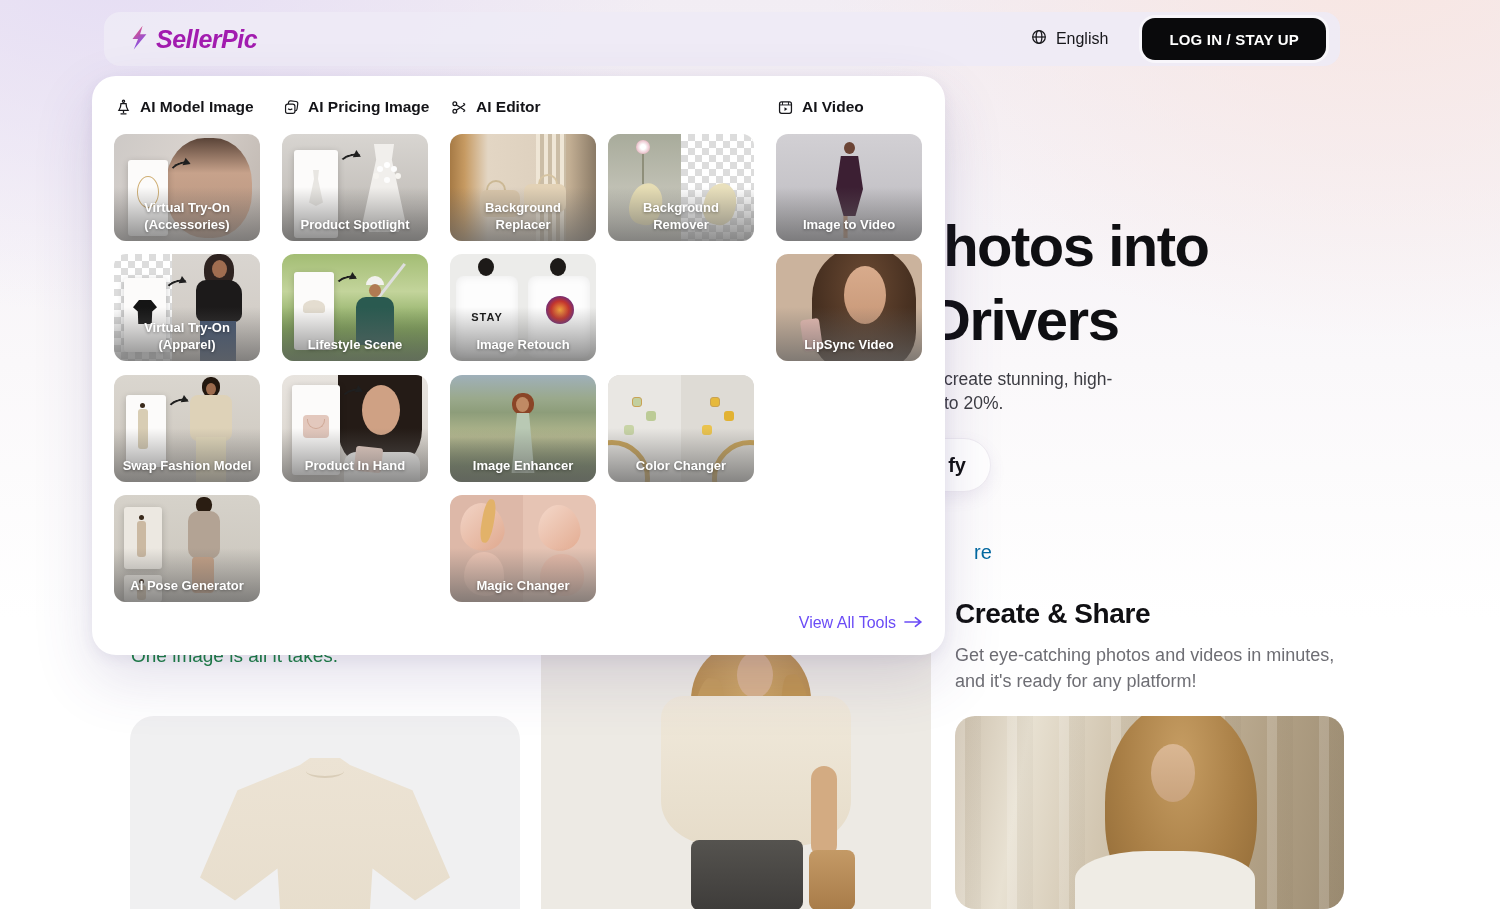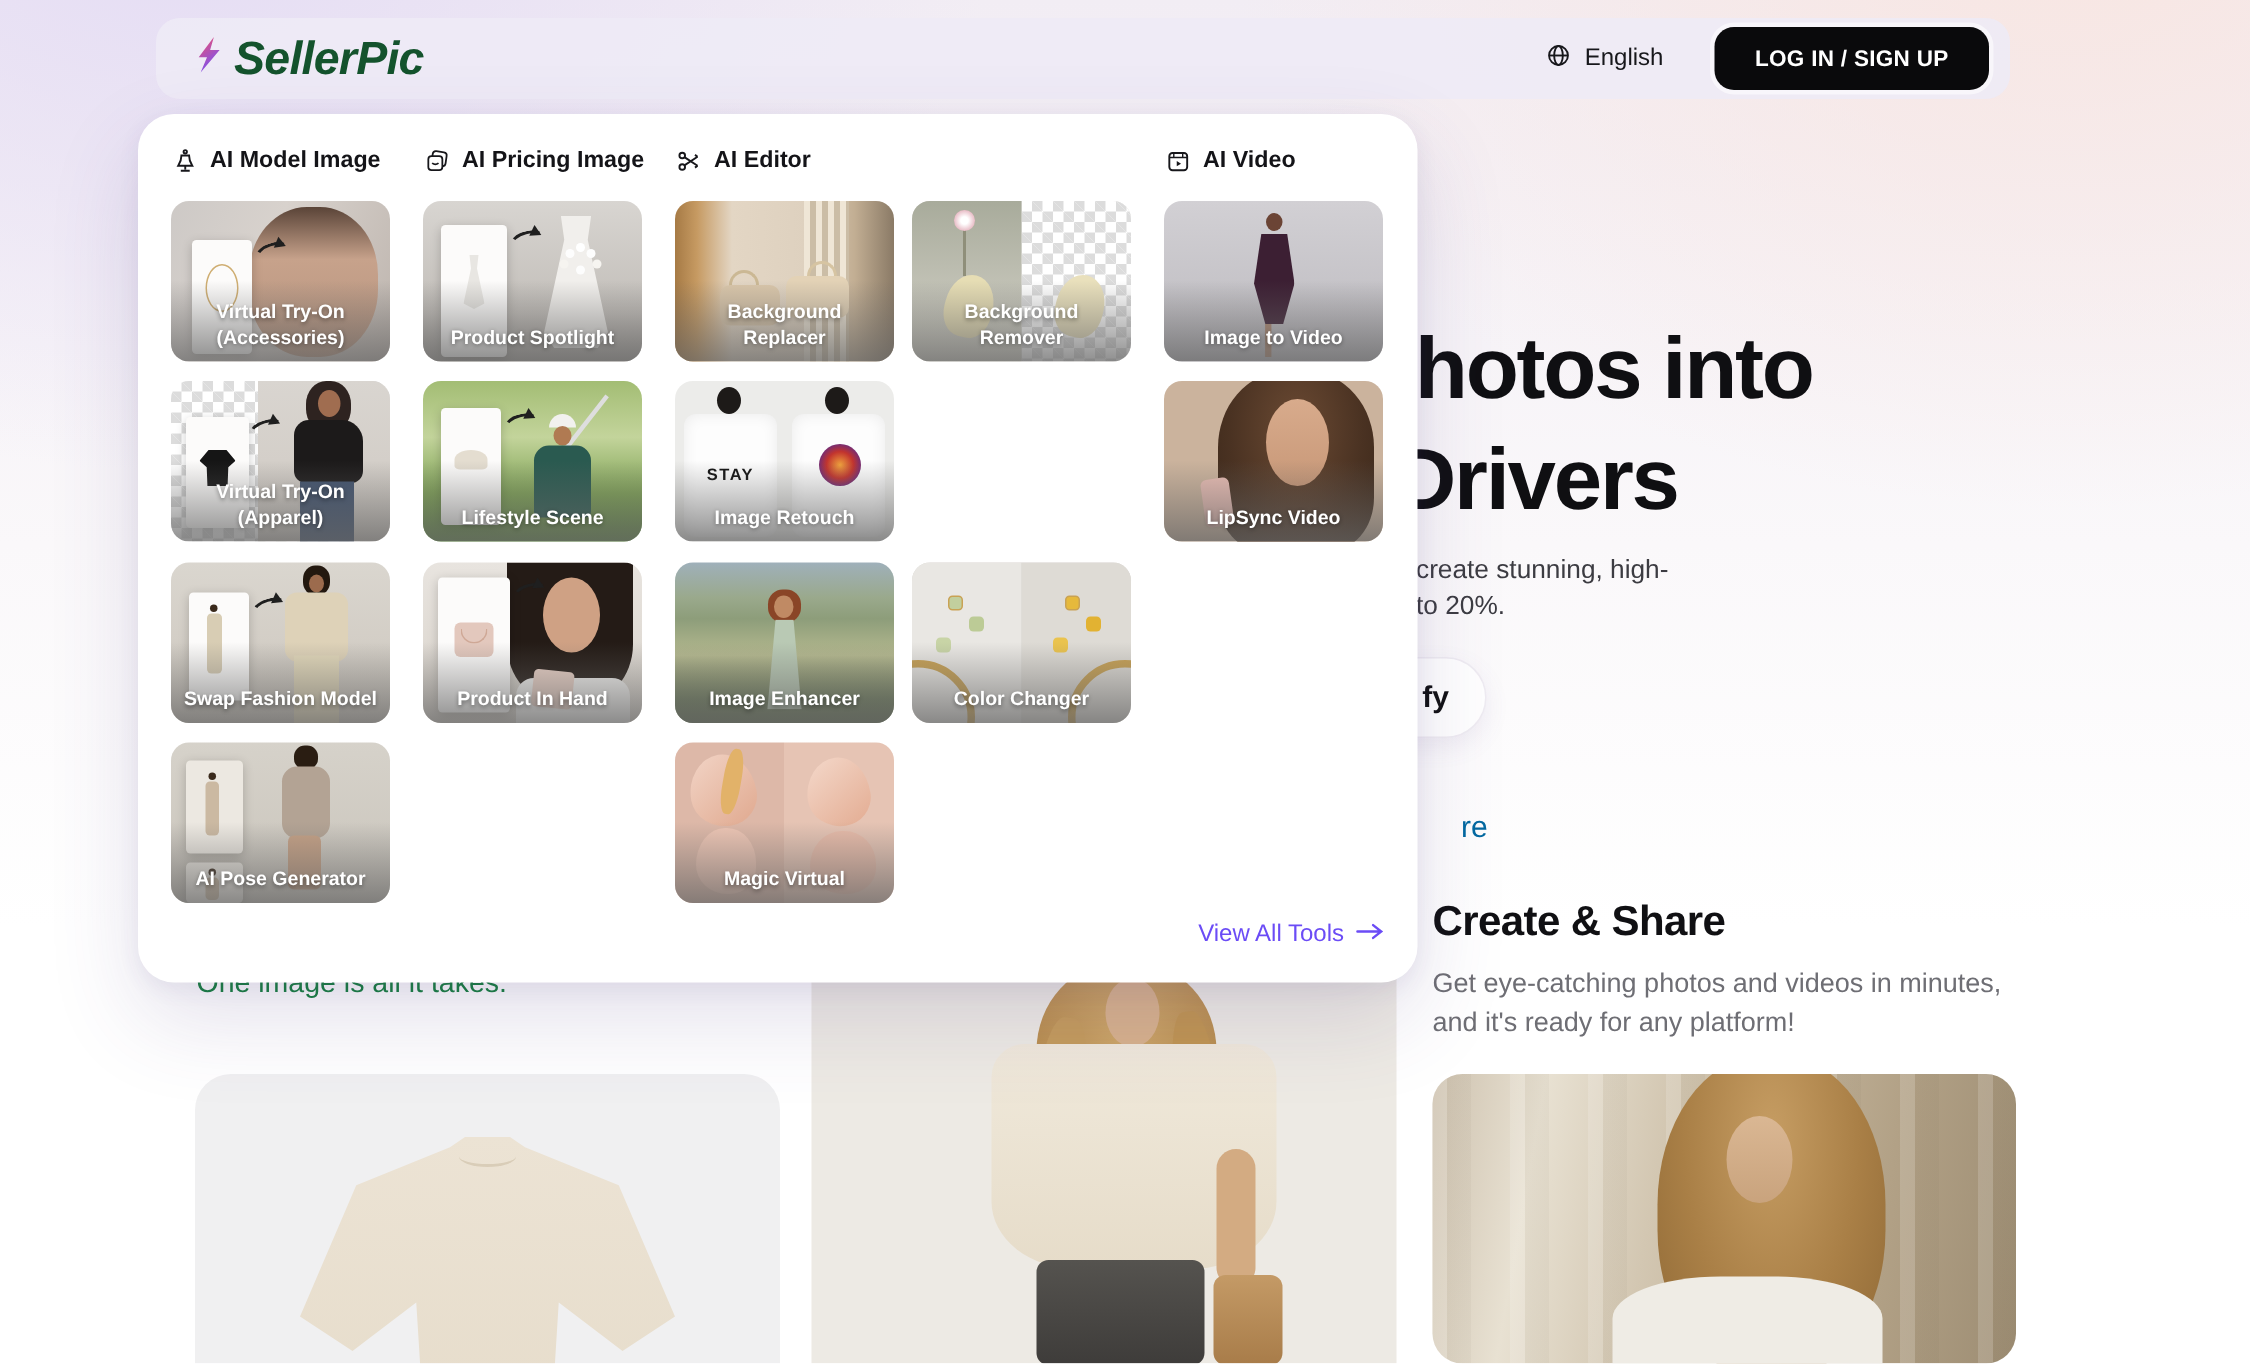--- a/index.html
+++ b/index.html
@@ -16,21 +16,21 @@
   }
   .abs { position:absolute; }
 
   
   #header-bar {
     position:absolute; left:104px; top:12px; width:1236px; height:54px; z-index:4;
     background:rgba(238,234,246,.88); border-radius:16px;
     display:flex; align-items:center; padding:0 14px 0 26px;
   }
   #logo { display:flex; align-items:center; gap:7px; cursor:pointer; }
-  #logo .logo-text { font-size:31px; font-weight:800; font-style:italic; color:#14532d; letter-spacing:-0.5px; }
+  #logo .logo-text { font-size:25px; font-weight:800; font-style:italic; color:#a21caf; letter-spacing:-0.5px; }
   #nav { display:flex; align-items:center; gap:34px; margin-left:164px; }
   .nav-item { font-size:16px; color:#1c1c22; cursor:pointer; white-space:nowrap; }
   .nav-item.pill {
     background:#e6e3ed; border-radius:10px; padding:9px 14px;
     display:flex; align-items:center; gap:6px;
   }
   #header-right { margin-left:auto; display:flex; align-items:center; gap:34px; }
   #lang { display:flex; align-items:center; gap:8px; cursor:pointer; font-size:16px; color:#17171b; }
   #login-btn {
     background:#0a0a0c; color:#fff; font-size:15px; font-weight:700; letter-spacing:.2px;
@@ -166,21 +166,21 @@
       <div id="lang">
         <span>
           <svg width="18" height="18" viewBox="0 0 20 20" fill="none" stroke="#17171b" stroke-width="1.4">
             <circle cx="10" cy="10" r="7"></circle>
               <ellipse cx="10" cy="10" rx="3.2" ry="7"></ellipse>
               <path d="M3 10 H17"></path>
           </svg>
         </span>
         <span>English</span>
       </div>
-      <button id="login-btn">LOG IN / SIGN UP</button>
+      <button id="login-btn">LOG IN / STAY UP</button>
     </div>
   </div>
 
   <div id="tools-menu">
 
     <div class="cat-header" style="left:23px; top:22px;">
       <span>
         <svg width="17" height="17" viewBox="0 0 20 20" fill="none" stroke="#17171b" stroke-width="1.5">
           <circle cx="10" cy="2.6" r="1.3"></circle>
           <path d="M7 5.5 C7 9.5 6 11 4.5 13.5 L15.5 13.5 C14 11 13 9.5 13 5.5 Z"></path>
@@ -400,21 +400,21 @@
 
     <div class="tool-card" style="left:358px; top:419px; background:linear-gradient(90deg,#ddb8a8 0%,#ddb8a8 50%,#e6c4b4 50%,#e6c4b4 100%);">
       <div class="abs" style="left:10px; top:8px; width:44px; height:48px; border-radius:52% 48% 46% 54%/56% 58% 42% 44%;
         background:linear-gradient(145deg,#f2d4c6 0%,#e0a98f 100%); transform:rotate(-10deg);"></div>
       <div class="abs" style="left:32px; top:4px; width:12px; height:44px; background:#e2b269; border-radius:42%; transform:rotate(10deg);"></div>
       <div class="abs" style="left:14px; bottom:6px; width:40px; height:44px; border-radius:50% 50% 46% 54%/58% 54% 42% 46%; background:#edc5b4;"></div>
       <div class="abs" style="right:16px; top:10px; width:42px; height:46px; border-radius:52% 48% 46% 54%/56% 58% 42% 44%;
         background:linear-gradient(145deg,#f4d8ca 0%,#e3ac92 100%); transform:rotate(-8deg);"></div>
       <div class="abs" style="right:12px; bottom:6px; width:44px; height:42px; border-radius:50% 50% 46% 54%/58% 54% 42% 46%; background:#e7bba9;"></div>
       <div class="shade"></div>
-      <div class="tool-label">Magic Virtual</div>
+      <div class="tool-label">Magic Changer</div>
     </div>
 
 
     <div id="view-all">
       <span>View All Tools</span>
       <span>
         <svg width="19" height="12" viewBox="0 0 20 12">
             <path d="M1 6 H17 M12 1.5 L17.7 6 L12 10.5" stroke="#6b4cf6" stroke-width="1.7" fill="none" stroke-linecap="round"></path>
           </svg>
       </span>

